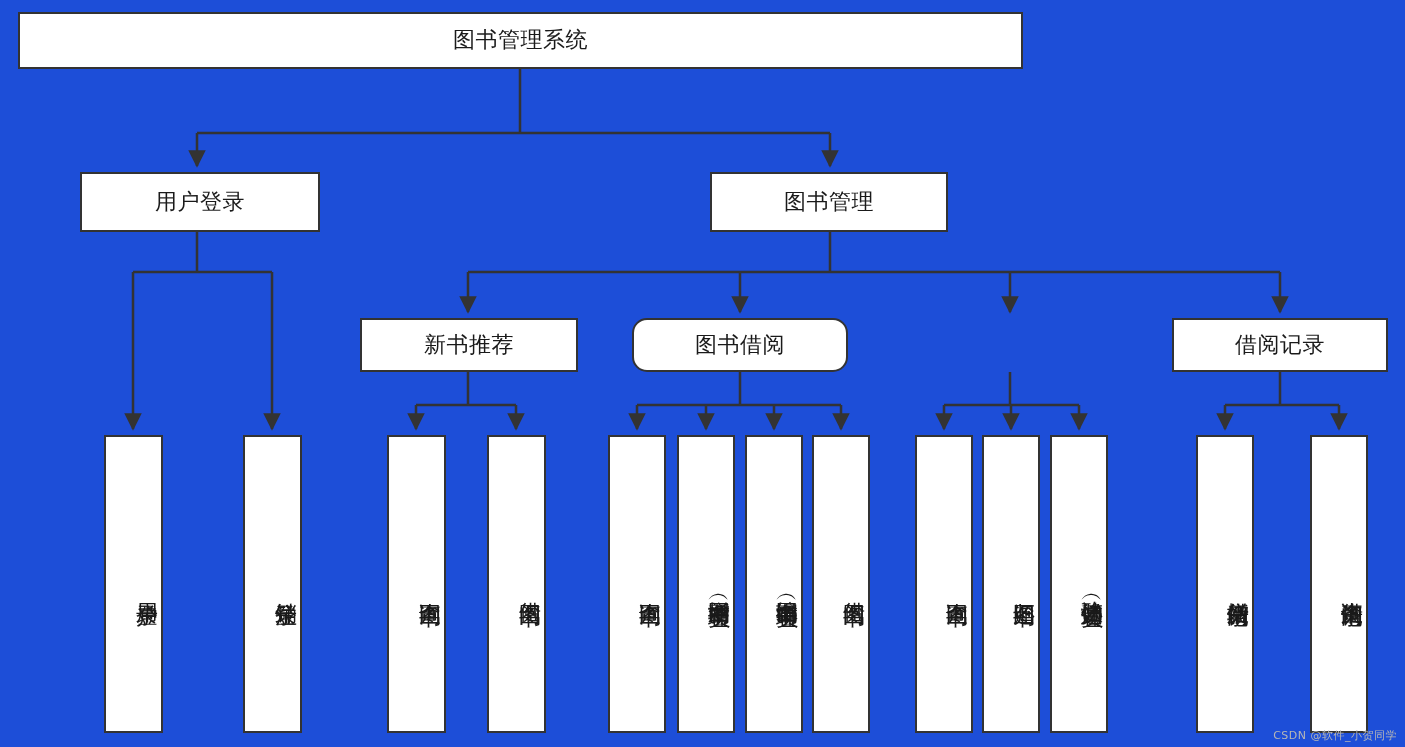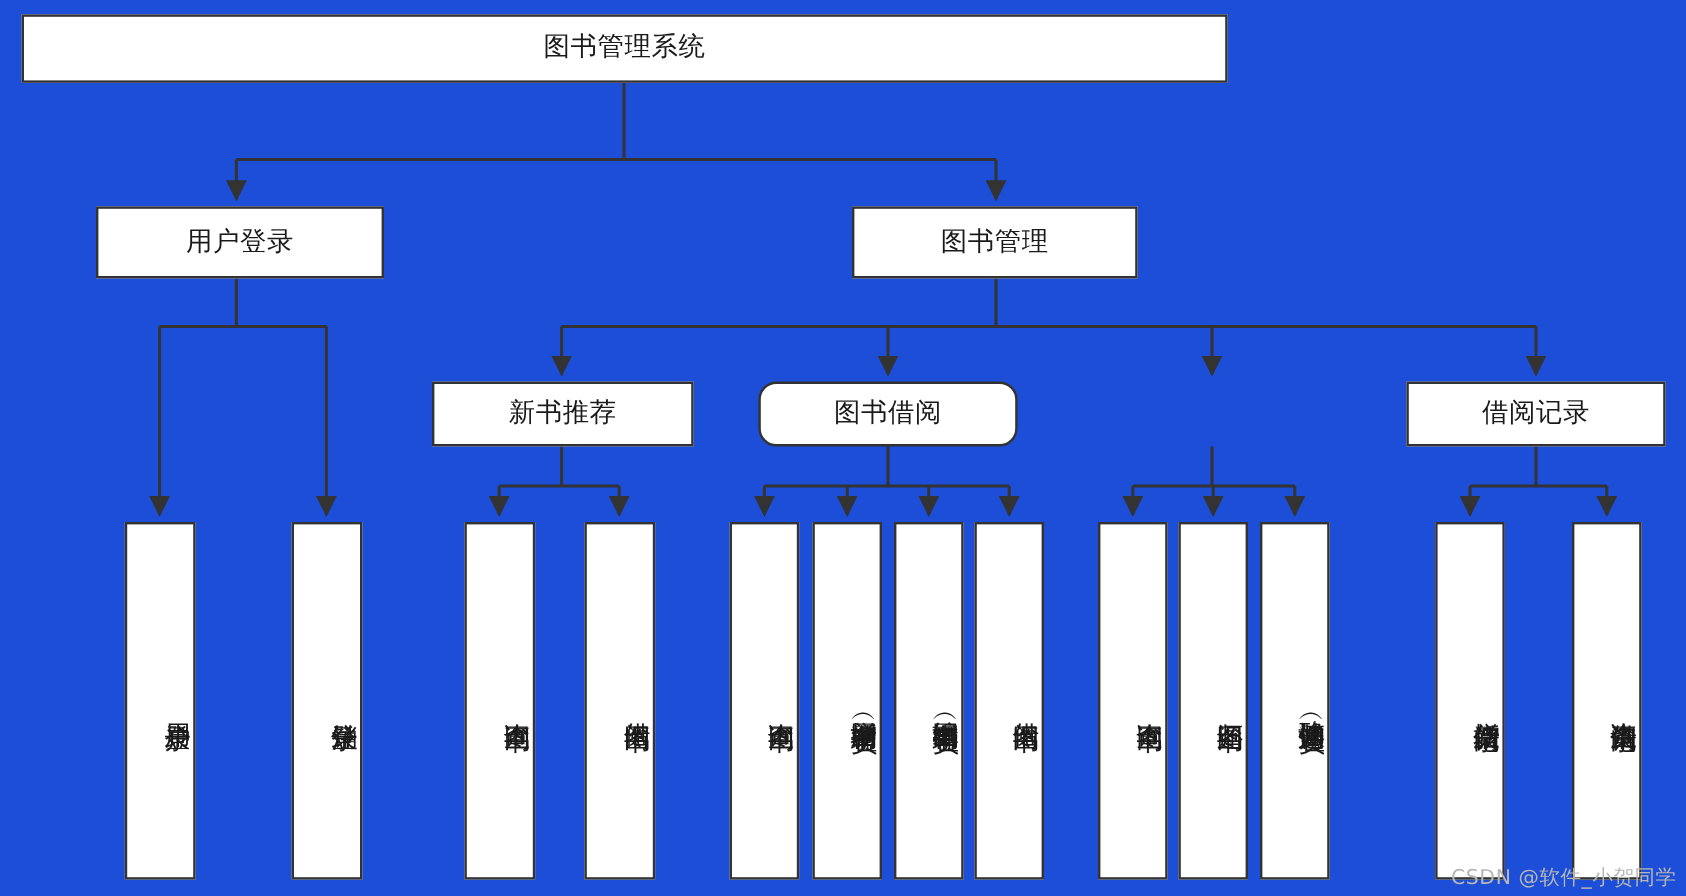--- a/index.html
+++ b/index.html
@@ -54,21 +54,21 @@
   }
   .node-v > span {
     writing-mode: vertical-rl;
     text-orientation: upright;
     display: block;
   }
   #watermark {
     position: absolute;
     right: 8px;
     bottom: 4px;
-    font-size: 17px;
+    font-size: 11px;
     color: #b6b6b6;
     letter-spacing: 0.5px;
     z-index: 5;
     white-space: nowrap;
     font-family: "DejaVu Sans", "Liberation Sans", sans-serif;
   }
 </style>
 </head>
 <body>
 

